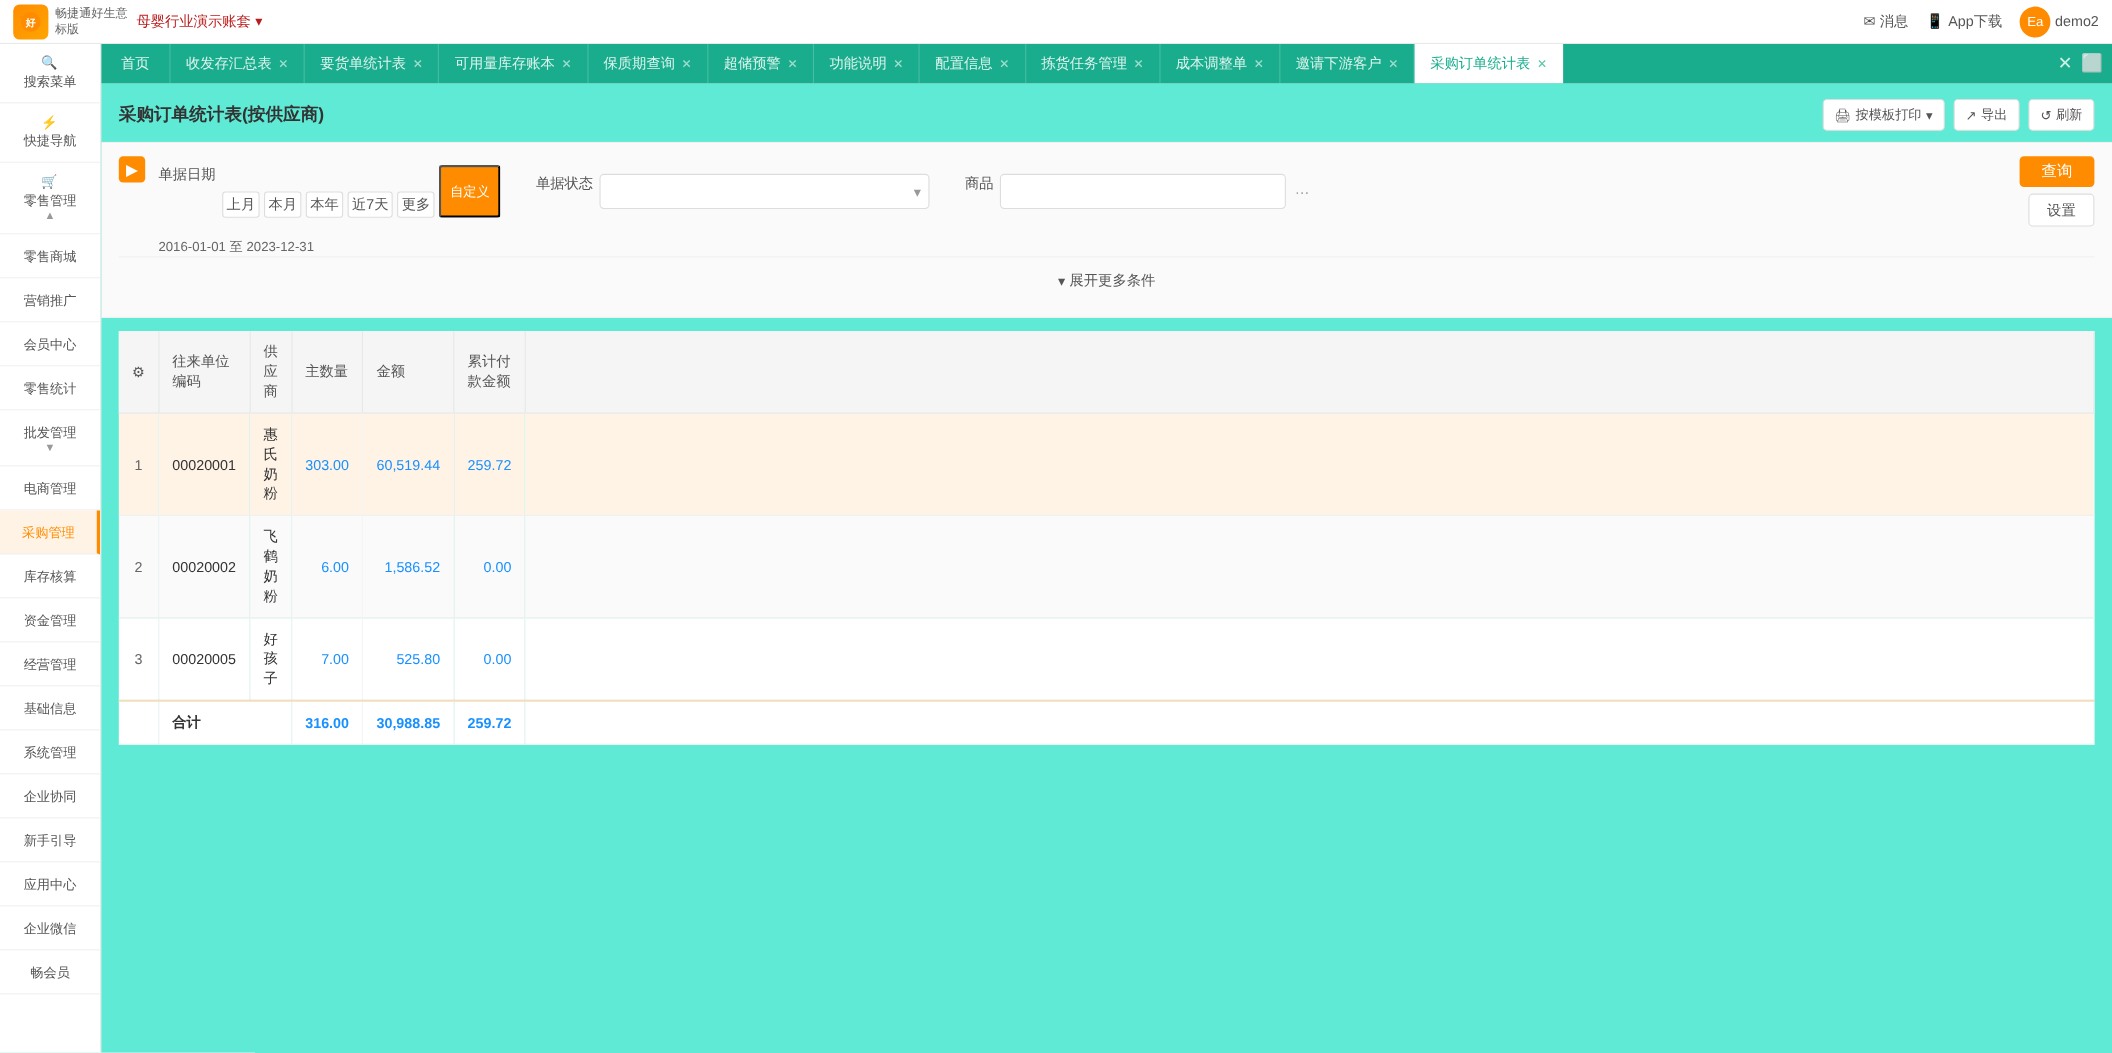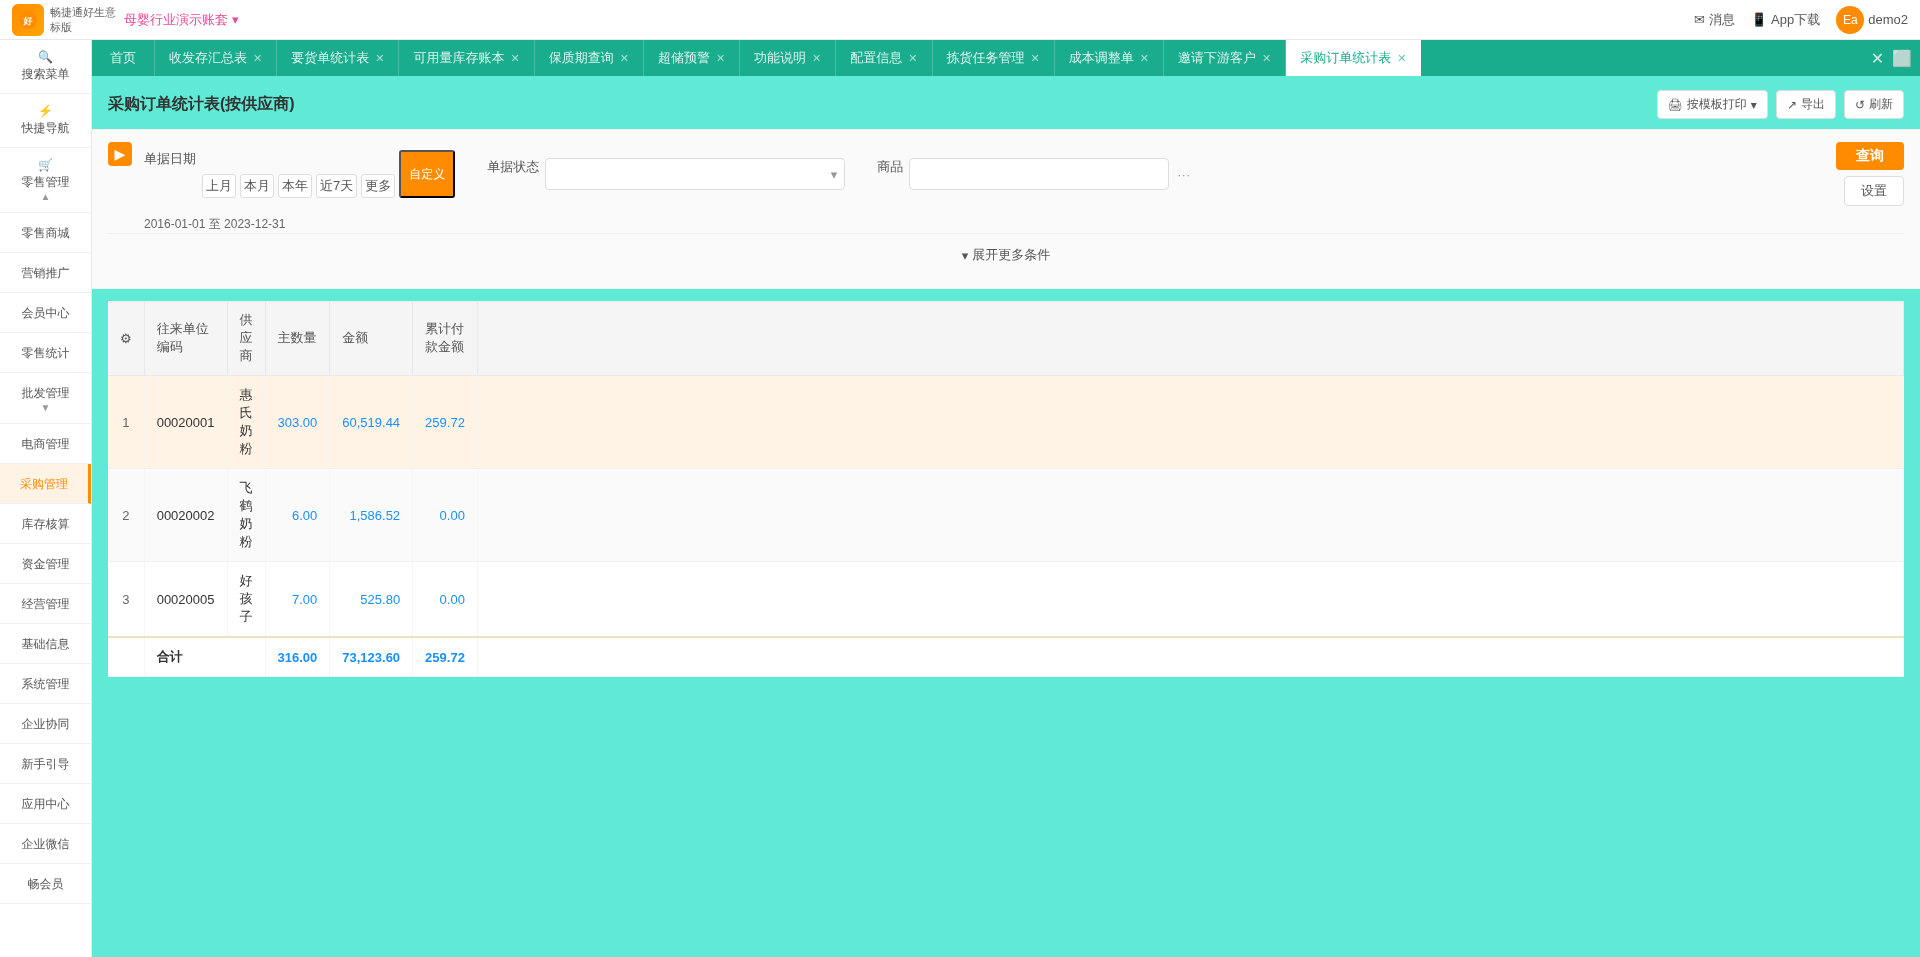--- a/index.html
+++ b/index.html
@@ -5,21 +5,21 @@
     * { margin: 0; padding: 0; box-sizing: border-box; }
     body { font-family: 'Microsoft YaHei', Arial, sans-serif; font-size: 13px; background: #f5f5f5; width: 1920px; min-height: 957px; overflow-x: hidden; }
 
     
     .top-bar { height: 40px; background: #fff; display: flex; align-items: center; justify-content: space-between; padding: 0 12px; border-bottom: 1px solid #e8e8e8; }
     .top-bar-left { display: flex; align-items: center; gap: 8px; }
     .logo-area { display: flex; align-items: center; gap: 6px; }
     .logo-icon { width: 32px; height: 32px; background: linear-gradient(135deg, #ff8c00, #ffa500); border-radius: 6px; display: flex; align-items: center; justify-content: center; color: white; font-size: 12px; font-weight: bold; }
     .logo-text { font-size: 11px; color: #666; line-height: 1.3; }
     .workspace-selector { display: flex; align-items: center; gap: 4px; color: #333; font-size: 13px; cursor: pointer; }
-    .workspace-selector span { color: #ec4899; }
+    .workspace-selector span { color: #b91c1c; }
     .top-bar-right { display: flex; align-items: center; gap: 16px; }
     .top-bar-btn { display: flex; align-items: center; gap: 4px; color: #555; font-size: 13px; cursor: pointer; }
     .user-avatar { width: 28px; height: 28px; border-radius: 50%; background: #ff8c00; display: flex; align-items: center; justify-content: center; color: white; font-size: 12px; }
 
     
     .layout { display: flex; height: calc(957px - 40px); }
     .sidebar { width: 92px; background: #fff; border-right: 1px solid #e8e8e8; display: flex; flex-direction: column; overflow-y: auto; }
     .sidebar-item { padding: 10px 4px; text-align: center; cursor: pointer; color: #555; font-size: 12px; border-bottom: 1px solid #f0f0f0; position: relative; }
     .sidebar-item.active { color: #ff8c00; background: #fff3e6; border-right: 3px solid #ff8c00; }
     .sidebar-item .menu-label { margin-top: 2px; }
@@ -50,21 +50,21 @@
     .filter-area { padding: 12px 16px; background: #fafafa; border-bottom: 1px solid #f0f0f0; }
     .filter-row { display: flex; align-items: center; gap: 12px; flex-wrap: wrap; }
     .filter-item { display: flex; gap: 6px; }
     .filter-label { color: #555; font-size: 13px; white-space: nowrap; }
     .date-shortcuts { display: flex; gap: 4px; }
     .date-shortcut { padding: 2px 3px; border: 1px solid #ddd; border-radius: 3px; cursor: pointer; color: #555; font-size: 13px; background: #fff; margin-top: 24px; }
     .date-custom { padding: 2px 8px; border-radius: 3px; background: #ff8c00; color: white; font-size: 12px; cursor: pointer; }
     .date-range { font-size: 12px; color: #666; margin-top: 4px; }
     .expand-more { display: flex; align-items: center; gap: 4px; padding: 4px 12px; color: #555; cursor: pointer; font-size: 13px; }
     .expand-more-container { text-align: center; padding: 8px; border-top: 1px solid #f0f0f0; }
-    .btn-query { padding: 5px 20px; background: #ff8c00; color: white; border: none; border-radius: 4px; cursor: pointer; font-size: 14px; font-weight: bold; }
+    .btn-query { padding: 5px 20px; background: #ff8c00; color: white; border: none; border-radius: 4px; cursor: pointer; font-size: 14px; font-weight: normal; }
     .btn-settings { padding: 5px 16px; background: #fff; color: #555; border: 1px solid #ddd; border-radius: 4px; cursor: pointer; font-size: 13px; }
     .filter-toggle-arrow { width: 24px; height: 24px; background: #ff8c00; color: white; border-radius: 4px; display: flex; align-items: center; justify-content: center; cursor: pointer; font-size: 14px; }
 
     
     .table-container { padding: 0 16px 16px; }
     .data-table { width: 100%; border-collapse: collapse; margin-top: 12px; }
     .data-table th { background: #f5f5f5; padding: 10px 12px; text-align: left; color: #555; font-weight: normal; font-size: 13px; border-bottom: 1px solid #e8e8e8; border-right: 1px solid #e8e8e8; }
     .data-table th:first-child { width: 40px; text-align: center; }
     .data-table td { padding: 10px 12px; border-bottom: 1px solid #f0f0f0; border-right: 1px solid #f5f5f5; color: #333; font-size: 13px; }
     .data-table td.number { text-align: right; color: #1890ff; cursor: pointer; }
@@ -378,21 +378,21 @@
       <td class="number">525.80</td>
       <td class="number">0.00</td>
       <td></td>
     </tr>
             </tbody>
           <tfoot>
             <tr class="table-footer">
               <td></td>
               <td colspan="2">合计</td>
               <td class="number">316.00</td>
-              <td class="number">73,123.60</td>
+              <td class="number">30,988.85</td>
               <td class="number">259.72</td>
               <td></td>
             </tr>
           </tfoot>
         </table>
       </div>
     </div>
   </div>
 </div>
 

